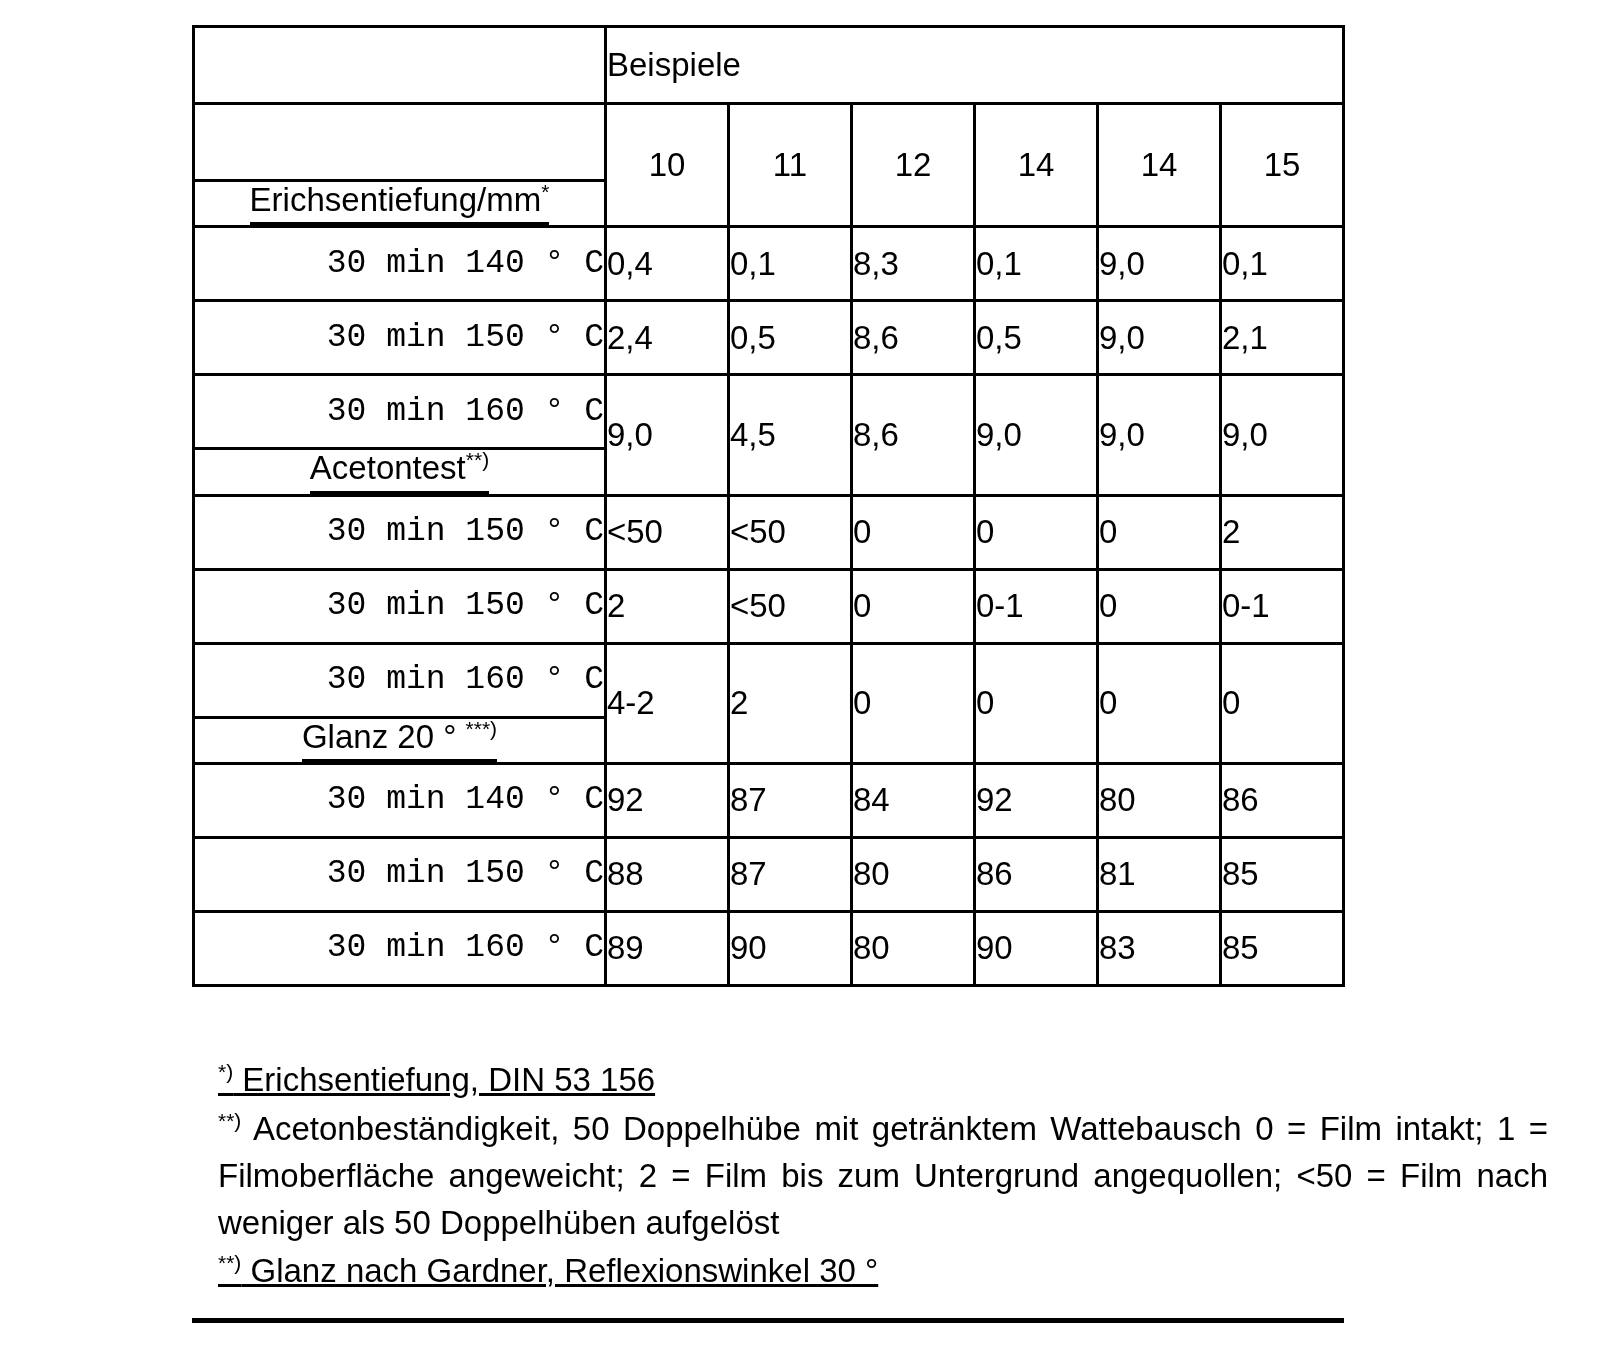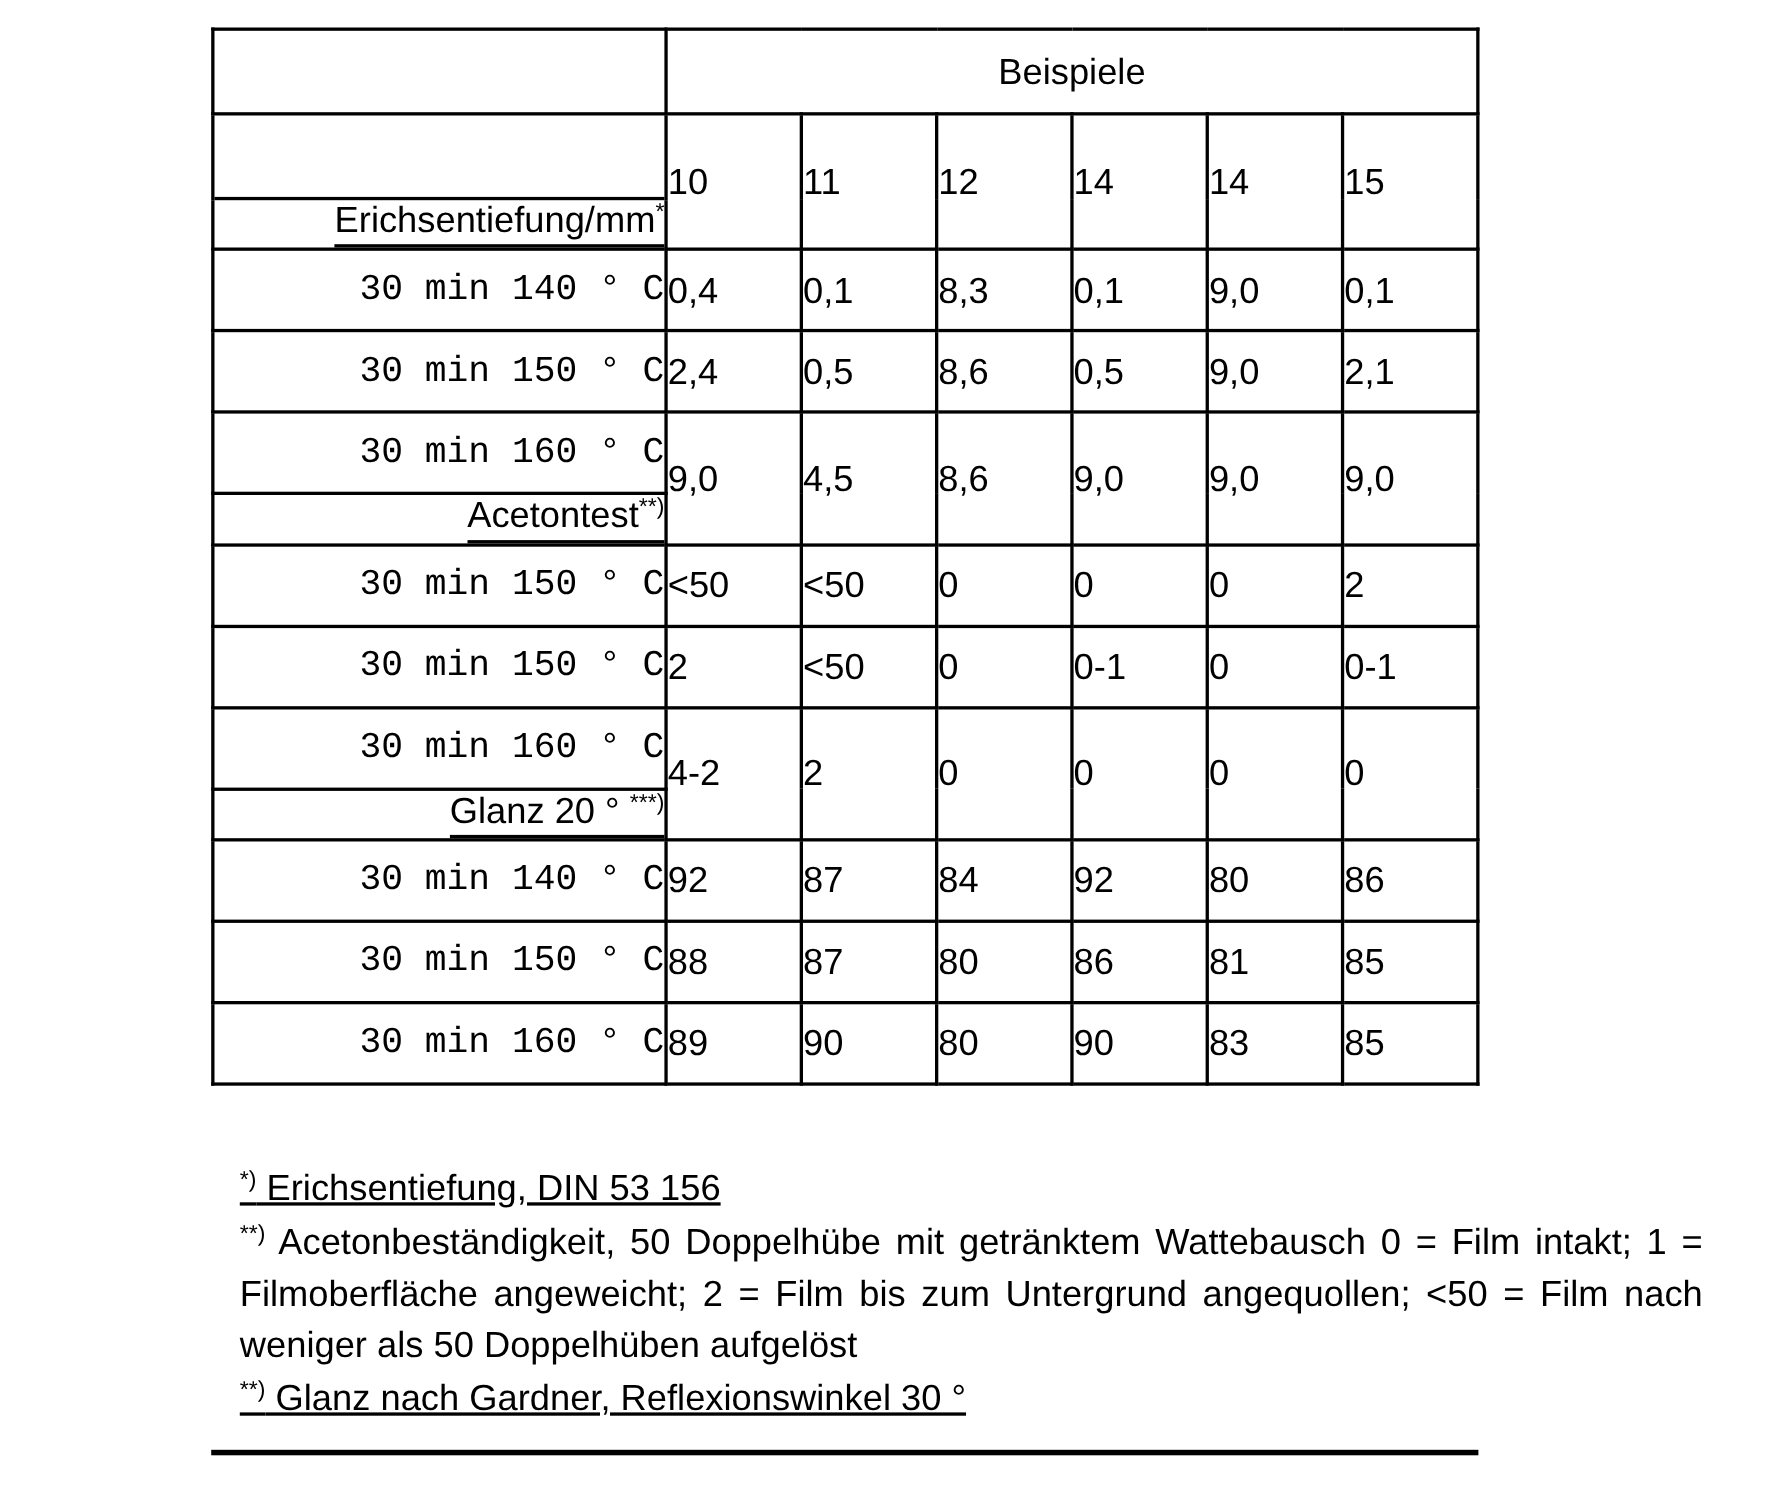--- a/index.html
+++ b/index.html
@@ -53,38 +53,38 @@
     padding: 12px 0 12px 0;
     white-space: nowrap;
     font-family: Liberation Mono, monospace;
   }
   .val {
     text-align: left;
     padding-left: 22px;
     white-space: nowrap;
   }
   .hdr-main {
-    text-align: center;
+    text-align: left;
     font-weight: bold;
     font-size: 35px;
     padding: 16px 0 16px 0;
   }
   .hdr-num {
-    text-align: left;
+    text-align: center;
     padding-left: 22px;
     vertical-align: top;
     padding-top: 12px;
     font-size: 33px;
   }
   .blank-tall { height: 74px; }
   .row-h { height: 74px; }
 
   
   .sec {
-    text-align: right;
+    text-align: center;
     padding: 10px 0 12px 0;
     white-space: nowrap;
   }
   .sec span.u {
     border-bottom: 3px solid #000;
     padding-bottom: 4px;
     display: inline-block;
   }
   .sup {
     font-size: 21px;

